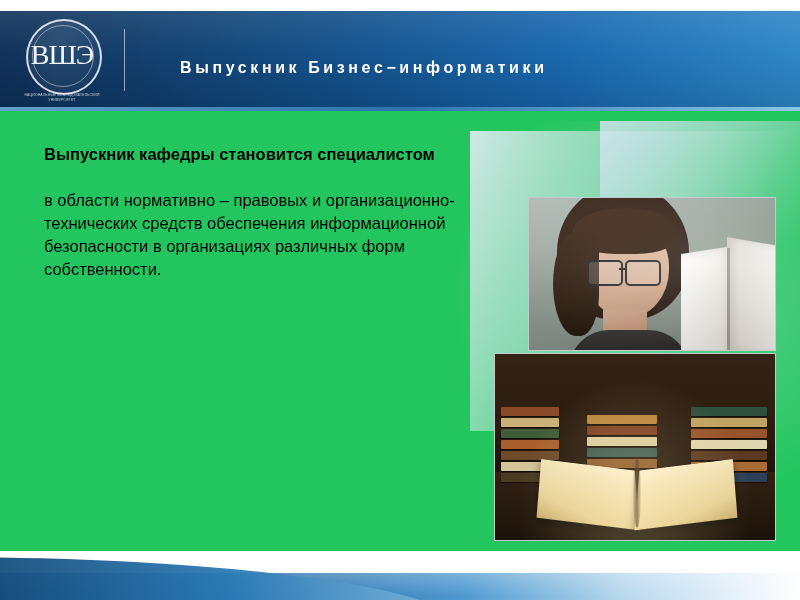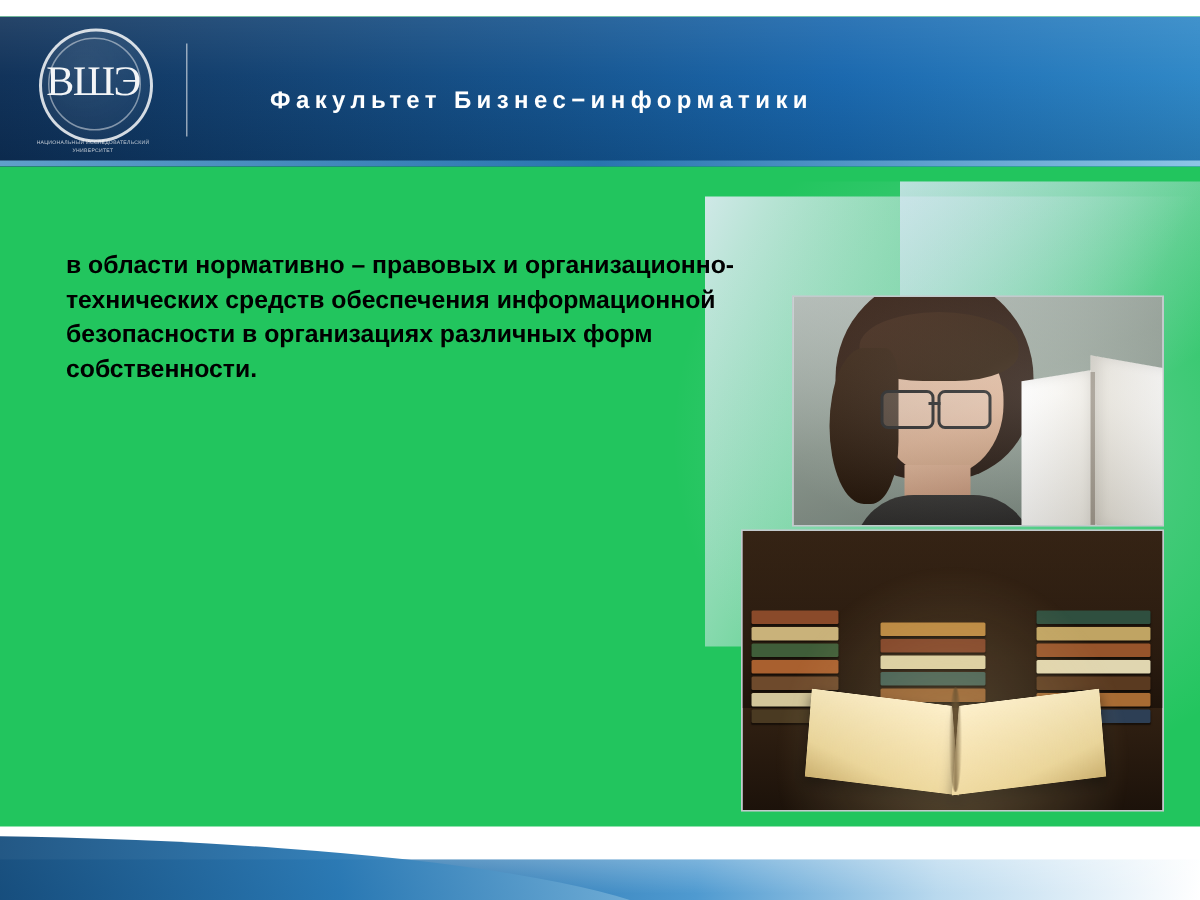--- a/index.html
+++ b/index.html
@@ -162,21 +162,20 @@
     position: absolute;
     left: 44px;
     top: 132px;
     width: 456px;
   }
   .para {
     color: #000000;
     font-size: 16.5px;
     line-height: 23px;
     margin: 0 0 0 0;
-    font-weight: bold;
   }
   .para.bold {
     font-weight: bold;
   }
   .spacer-lg { height: 23px; }
   .spacer-sm { height: 21px; }
 
   
   .photo {
     position: absolute;
@@ -357,25 +356,26 @@
 
     <div class="logo">
       <div class="logo-circle"></div>
       <div class="logo-ring"></div>
       <div class="logo-mono">ВШЭ</div>
       <div class="logo-caption">НАЦИОНАЛЬНЫЙ ИССЛЕДОВАТЕЛЬСКИЙ
 УНИВЕРСИТЕТ</div>
     </div>
 
     <div class="header-divider"></div>
-    <div class="header-title">Факультет Бизнес−информатики</div>
+    <div class="header-title">Выпускник Бизнес−информатики</div>
     <div class="header-underline"></div>
   </div>
 
   <div class="content">
+    <p class="para bold">Выпускник кафедры становится специалистом</p>
     <div class="spacer-lg"></div>
     <p class="para">в области нормативно – правовых и организационно-технических средств обеспечения информационной безопасности в организациях различных форм собственности.</p>
     <div class="spacer-lg"></div>
     <div class="spacer-sm"></div>
   </div>
 
   <div class="photo photo-reader">
     <div class="rd-bg"></div>
     <div class="rd-hair"></div>
     <div class="rd-face"></div>

